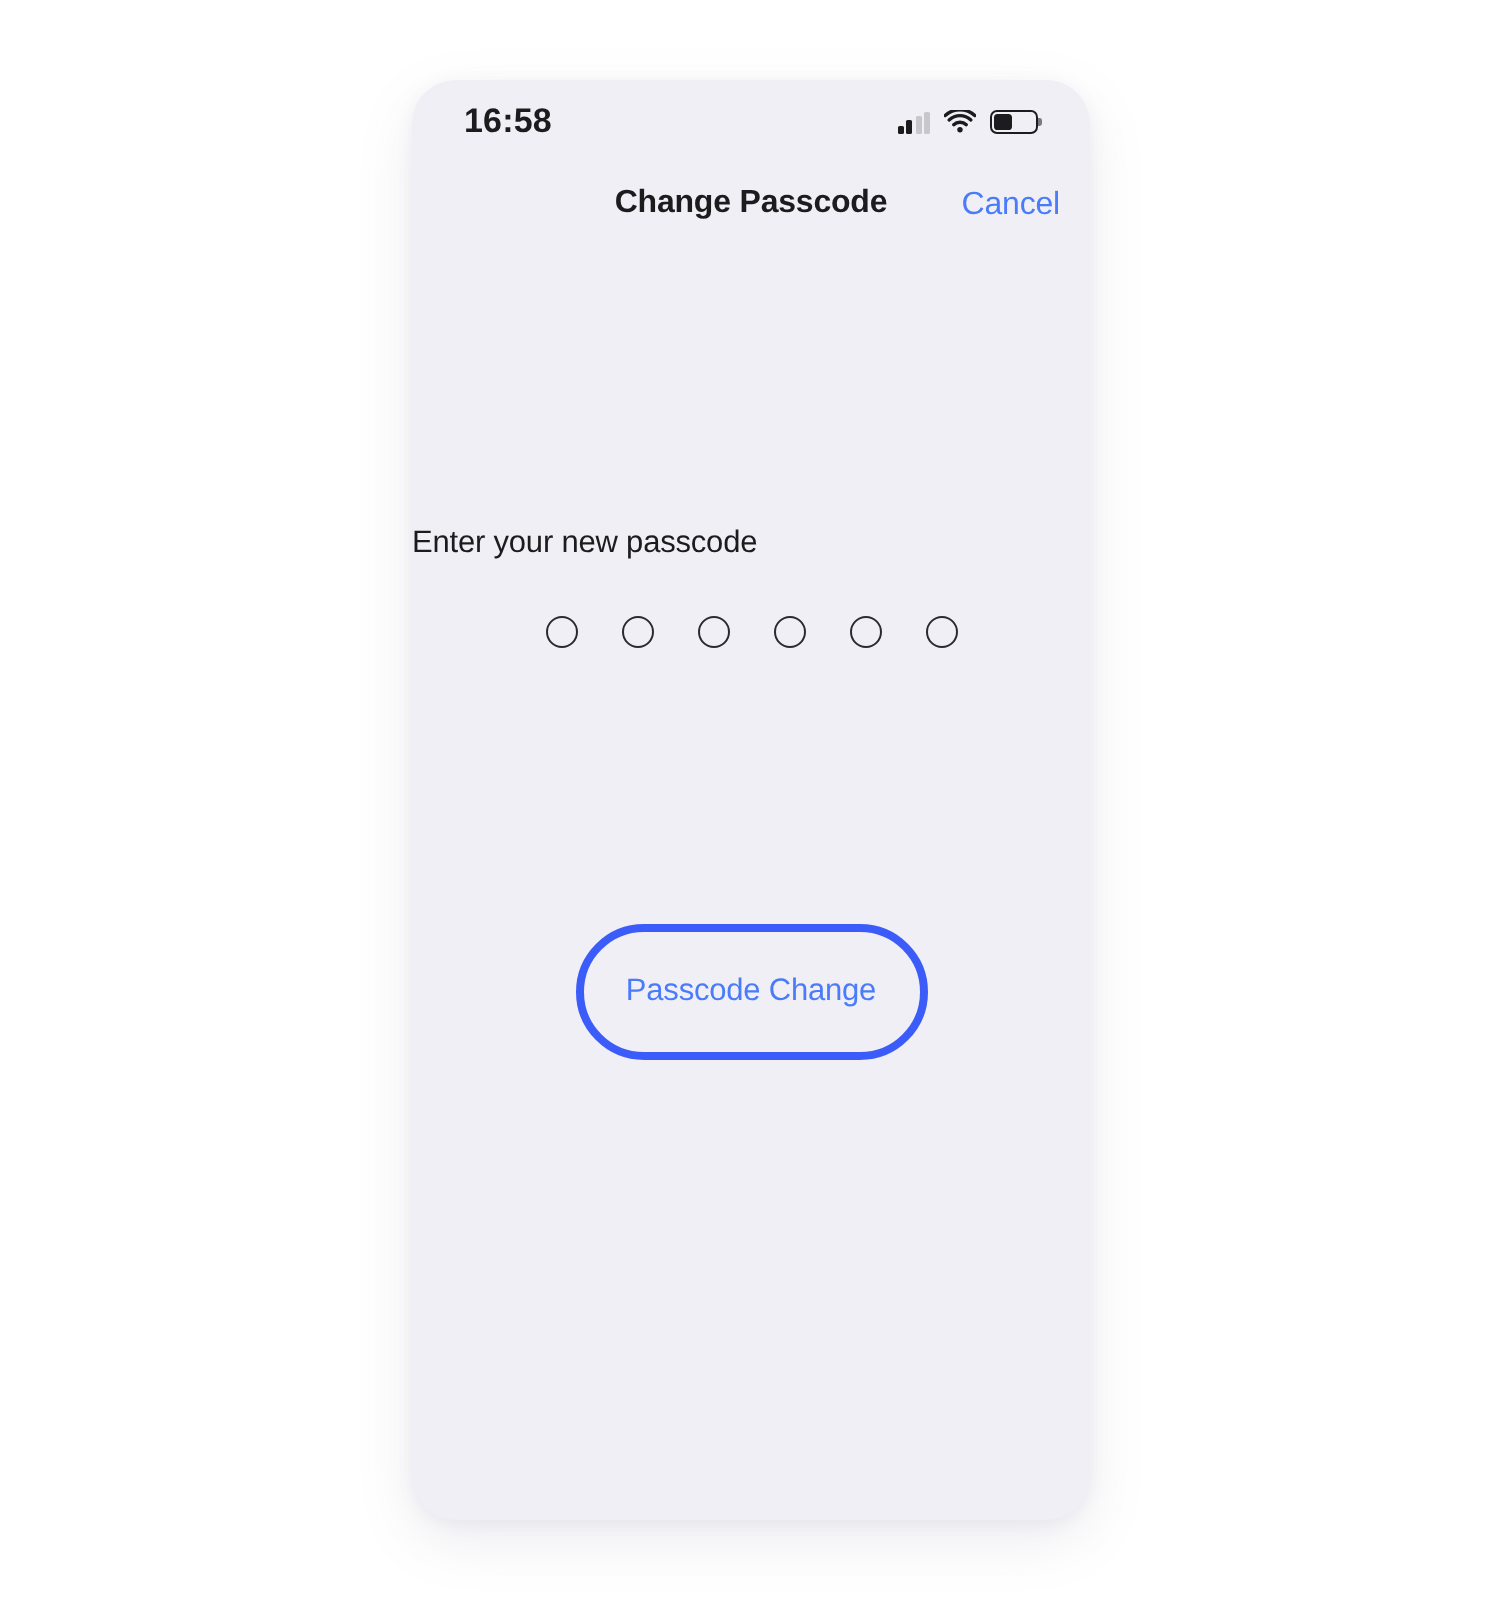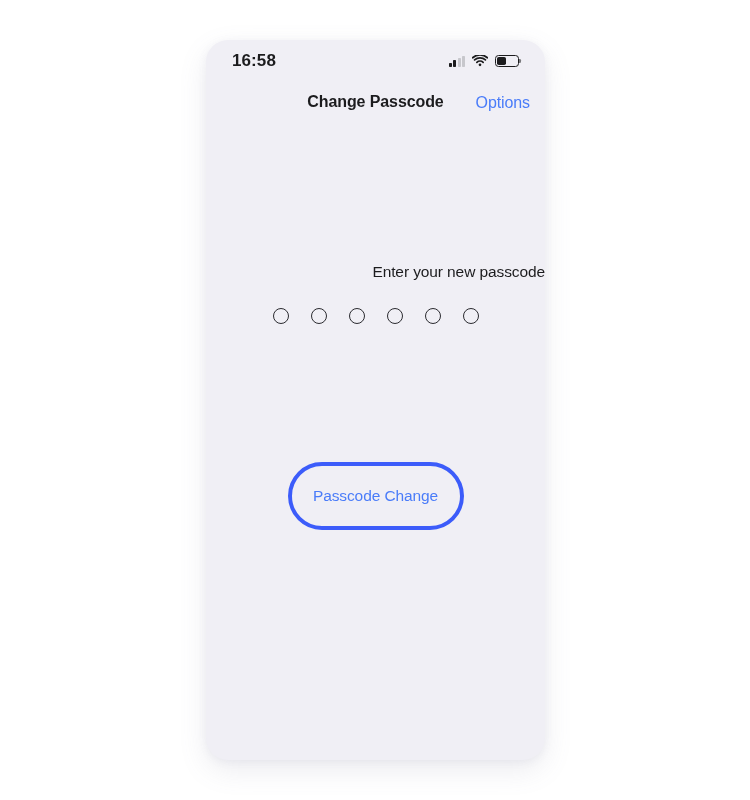--- a/index.html
+++ b/index.html
@@ -139,21 +139,21 @@
     position: absolute;
     left: 0;
     top: 0;
     width: 100%;
   }
   .prompt-label {
     position: absolute;
     left: 0;
     right: 0;
     top: 223px;
-    text-align: right;
+    text-align: left;
     font-size: 15.5px;
     color: #1c1c1e;
     letter-spacing: -0.1px;
   }
   .dots-row {
     position: absolute;
     left: 0;
     right: 0;
     top: 268px;
     display: flex;
@@ -215,21 +215,21 @@
         </svg>
       </span>
       <span class="battery">
         <span class="battery-fill" id="battery-fill" style="width: 45%;"></span>
       </span>
     </span>
   </div>
 
   <div class="nav-bar">
     <div class="nav-title">Change Passcode</div>
-    <div class="nav-cancel">Options</div>
+    <div class="nav-cancel">Cancel</div>
   </div>
 
   <div class="passcode-area">
     <div class="prompt-label">Enter your new passcode</div>
     <div class="dots-row" id="dots-row">
         <span class="dot"></span>
         <span class="dot"></span>
         <span class="dot"></span>
         <span class="dot"></span>
         <span class="dot"></span>

